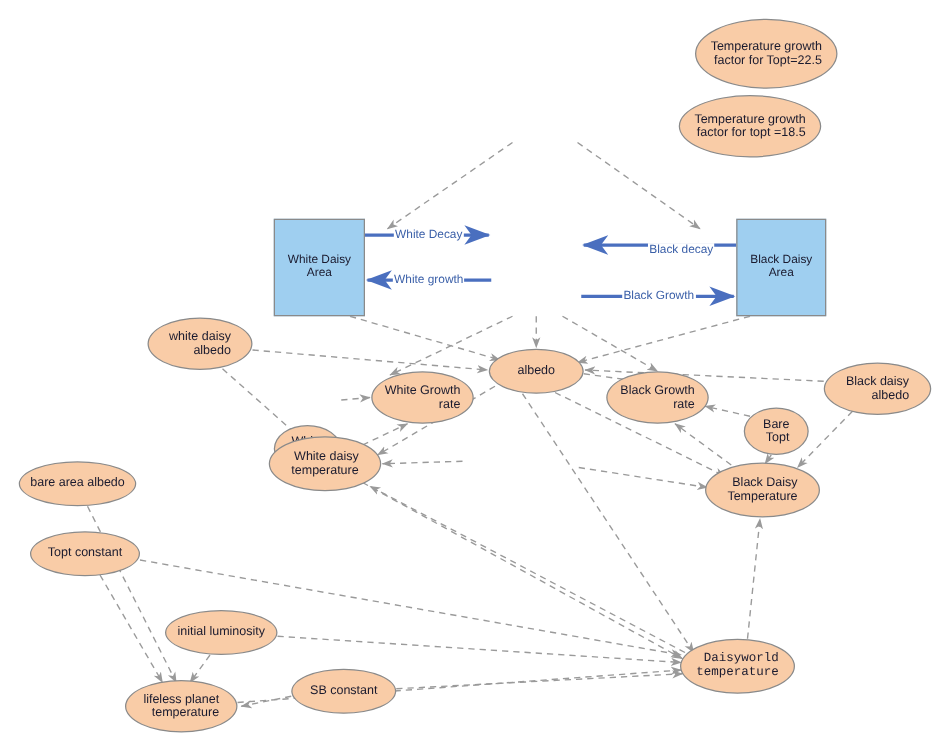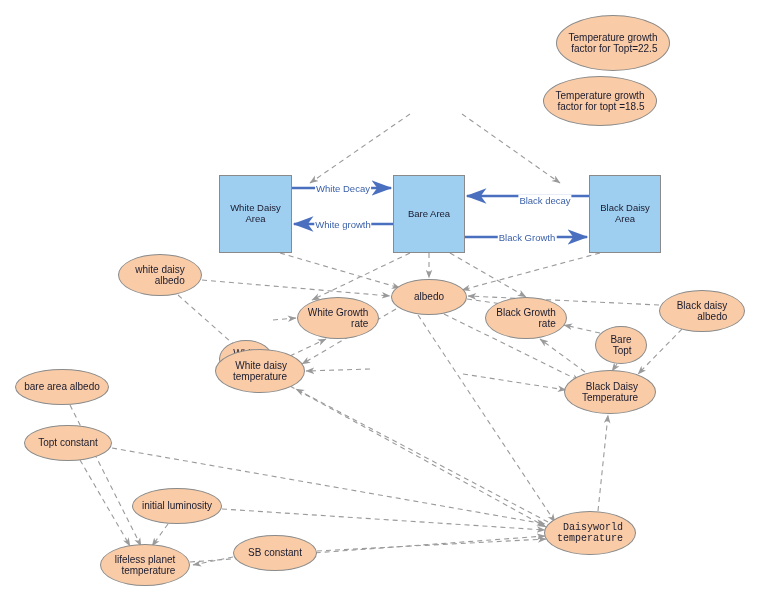--- a/index.html
+++ b/index.html
@@ -123,21 +123,20 @@
       </g>
   </svg>
 
   <div id="node-layer">
       <div class="edge-label" style="left: 343px; top: 188px; text-align: right;">White Decay</div>
       <div class="edge-label" style="left: 343px; top: 224px;">White growth</div>
       <div class="edge-label" style="left: 527px; top: 200px; margin-left: 18px;">Black decay</div>
       <div class="edge-label" style="left: 527px; top: 237px;">Black Growth</div>
       <div class="node box" style="left: 219px; top: 175px; width: 73px; height: 78px;">White Daisy
 Area</div>
-      <div class="node box" style="left: 393px; top: 175px; width: 72px; height: 78px;">Bare Area</div>
       <div class="node box" style="left: 589px; top: 175px; width: 72px; height: 78px;">Black Daisy
 Area</div>
       <div class="node ellipse" style="left: 556px; top: 15px; width: 114px; height: 56px;">Temperature growth
 factor for Topt=22.5</div>
       <div class="node ellipse" style="left: 543px; top: 76px; width: 114px; height: 50px;">Temperature growth
 factor for topt =18.5</div>
       <div class="node ellipse" style="left: 118px; top: 254px; width: 84px; height: 42px;">white daisy
 albedo</div>
       <div class="node ellipse" style="left: 219px; top: 304px; width: 54px; height: 38px; margin-top: 36px;">White
 Topt</div>

